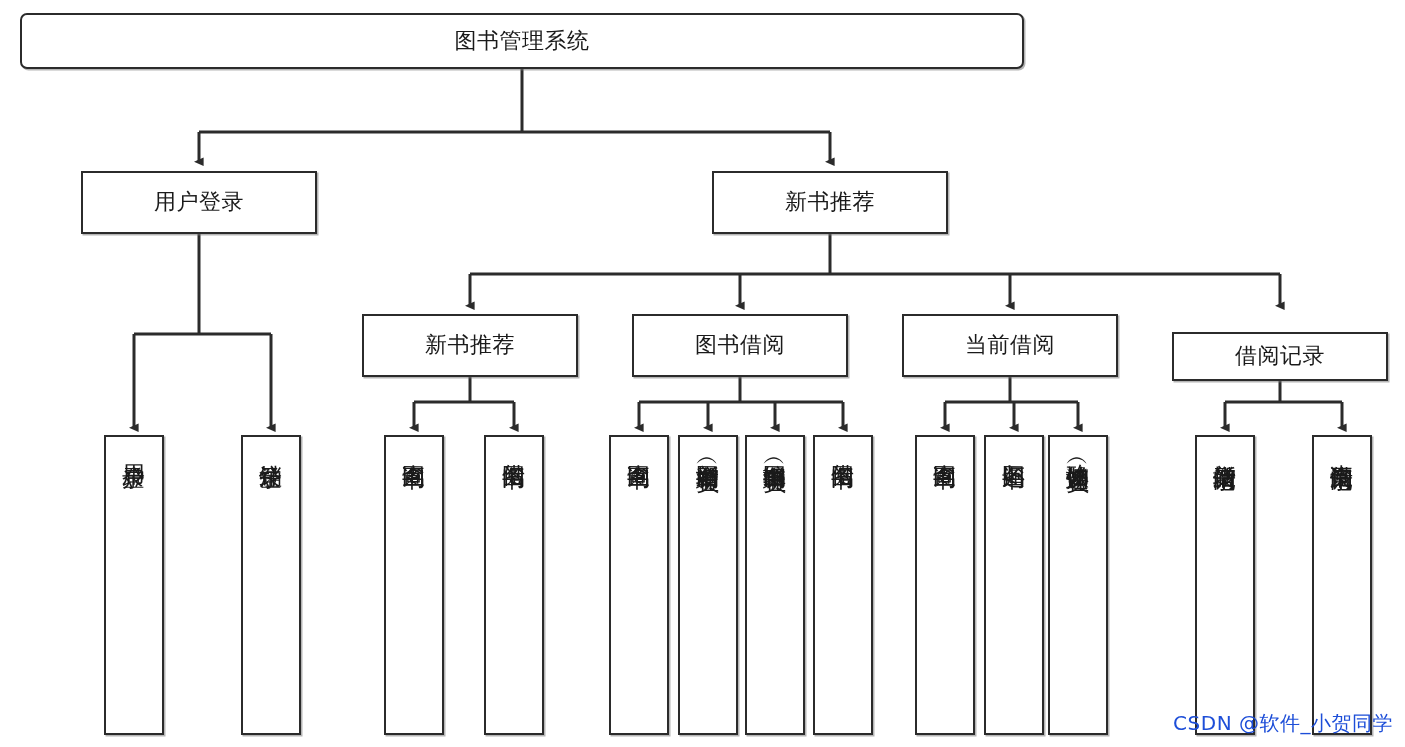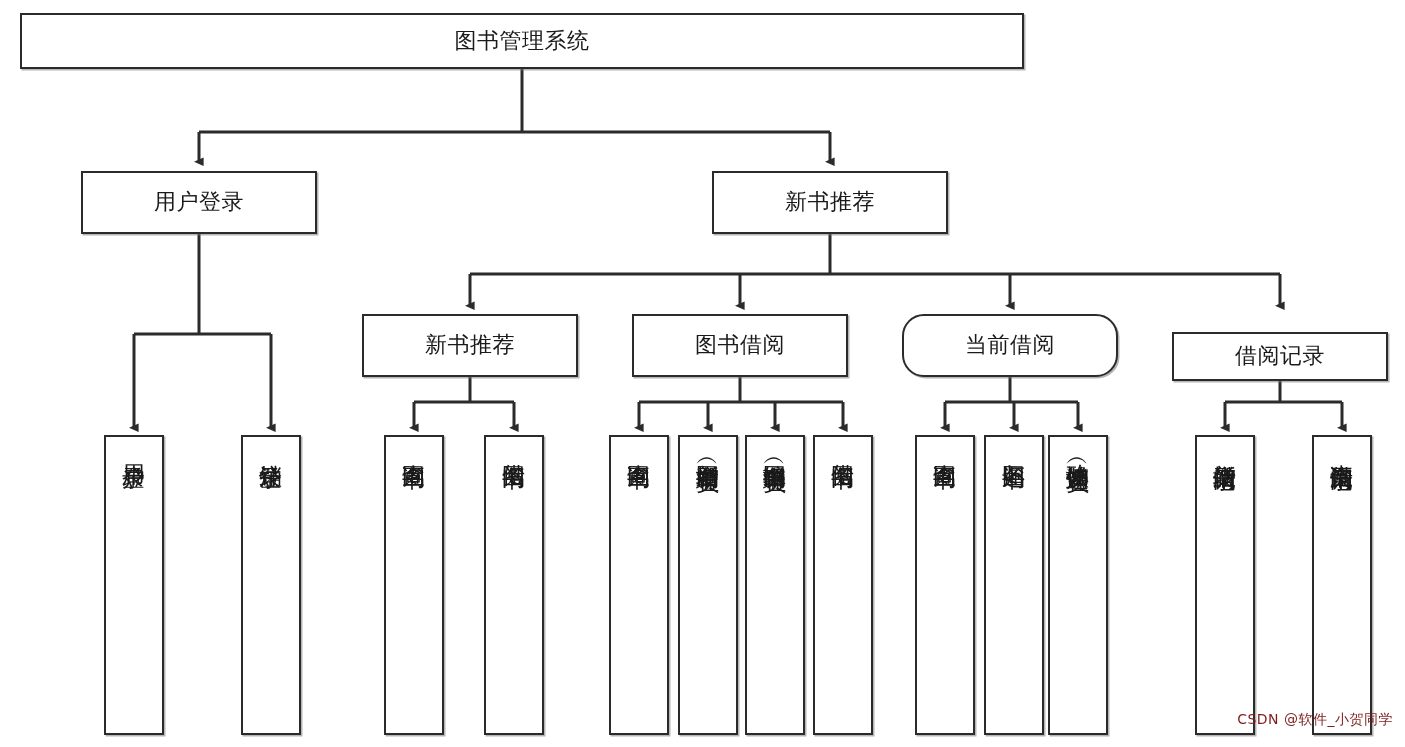--- a/index.html
+++ b/index.html
@@ -54,23 +54,23 @@
   .node.vert .label {
     writing-mode: vertical-rl;
     text-orientation: upright;
     font-size: 23px;
     line-height: 1.05;
     letter-spacing: 1px;
   }
   #watermark {
     position: absolute;
     right: 12px;
-    bottom: 18px;
-    font-size: 14px;
-    color: #7f1d1d;
+    bottom: 10px;
+    font-size: 20px;
+    color: #1d4ed8;
     letter-spacing: 0.5px;
     white-space: nowrap;
   }
 </style>
 </head>
 <body>
 
 <div id="diagram-root">
 
   <svg id="edge-layer" viewBox="0 0 1405 747" width="1405" height="747" aria-hidden="true">
@@ -116,41 +116,41 @@
       <path d="M1014,402 L1014,428" marker-end="url(#arrow)"></path>
       <path d="M1078,402 L1078,428" marker-end="url(#arrow)"></path>
 
       <path d="M1280,377 L1280,402"></path>
       <path d="M1225,402 L1342,402"></path>
       <path d="M1225,402 L1225,428" marker-end="url(#arrow)"></path>
       <path d="M1342,402 L1342,428" marker-end="url(#arrow)"></path>
     </g>
   </svg>
 
-  <div class="node horiz" style="left:20px; top:13px; width:1004px; height:56px;">
+  <div class="node horiz" style="left:20px; top:13px; width:1004px; height:56px;border-radius:7px;">
     <span class="label">图书管理系统</span>
   </div>
 
   <div class="node horiz" style="left:81px; top:171px; width:236px; height:63px;">
     <span class="label">用户登录</span>
   </div>
 
   <div class="node horiz" style="left:712px; top:171px; width:236px; height:63px;">
     <span class="label">新书推荐</span>
   </div>
 
   <div class="node horiz" style="left:632px; top:314px; width:216px; height:63px;">
     <span class="label">图书借阅</span>
   </div>
 
   <div class="node horiz" style="left:362px; top:314px; width:216px; height:63px;">
     <span class="label">新书推荐</span>
   </div>
 
-  <div class="node horiz" style="left:902px; top:314px; width:216px; height:63px;border-radius:22px;">
+  <div class="node horiz" style="left:902px; top:314px; width:216px; height:63px;">
     <span class="label">当前借阅</span>
   </div>
 
   <div class="node horiz" style="left:1172px; top:332px; width:216px; height:49px;">
     <span class="label">借阅记录</span>
   </div>
 
   <div class="node vert" style="left:104px; top:435px; width:60px; height:300px;">
     <span class="label">用户登录</span>
   </div>

